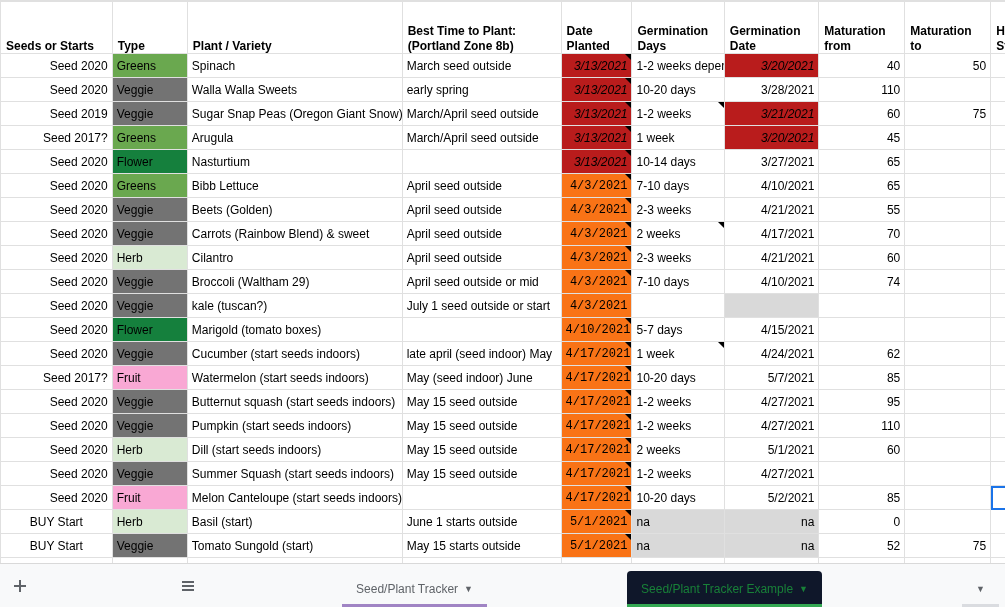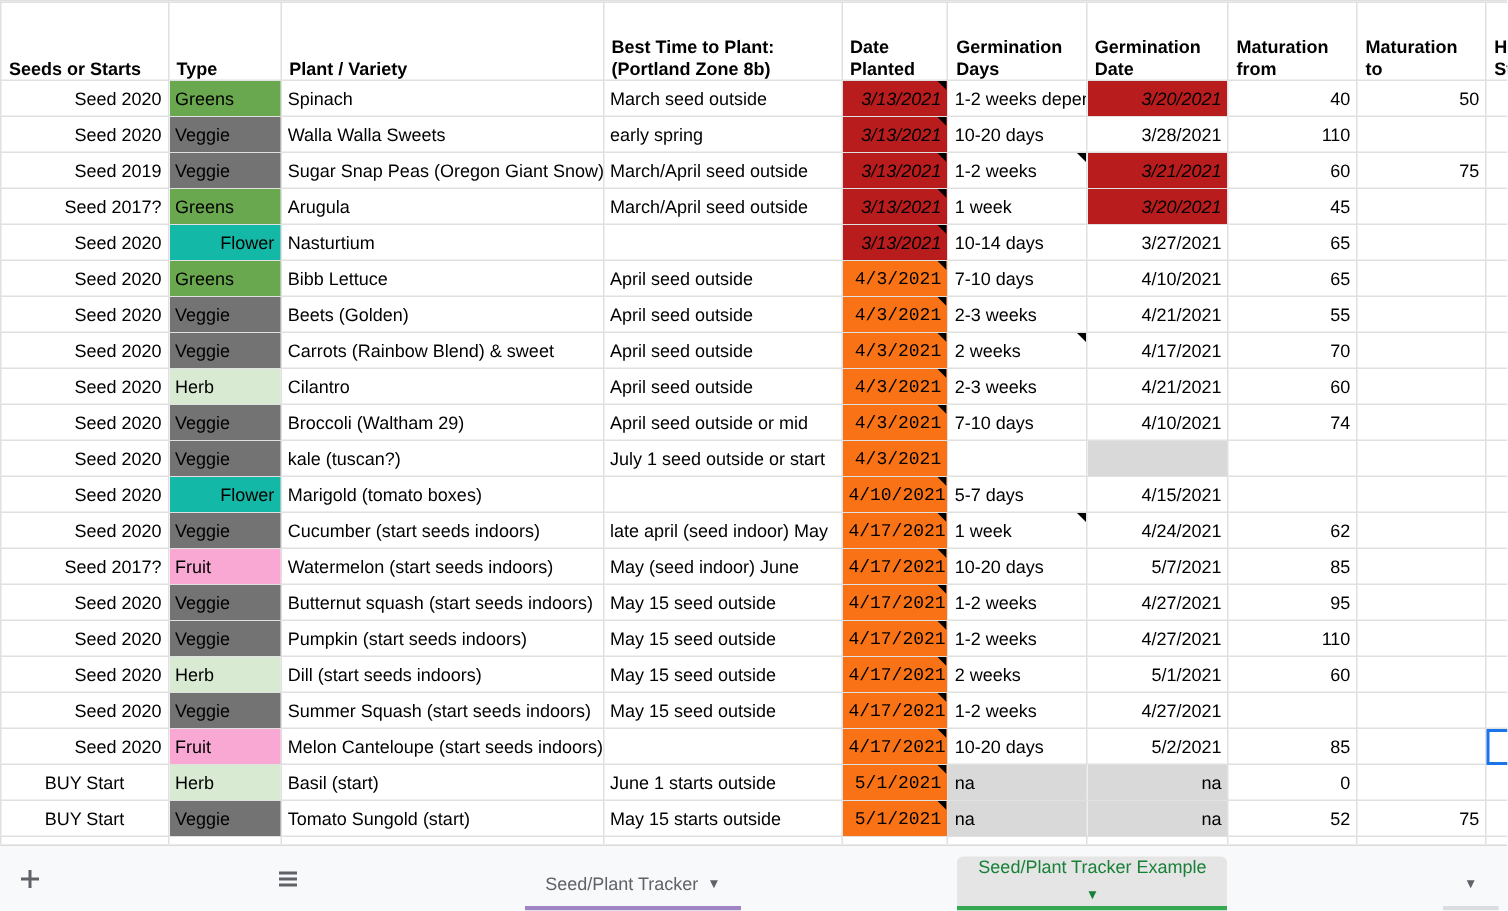--- a/index.html
+++ b/index.html
@@ -16,32 +16,32 @@
   col.c-germdays { width: 86px; }
   col.c-germdate { width: 88px; }
   col.c-matfrom { width: 80px; }
   col.c-matto { width: 80px; }
   col.c-harvest { width: 64px; }
   .r  { text-align: right; }
   .c  { text-align: center; }
   .greens { background: #6aa84f; }
   .veggie { background: #737373; }
   .herb   { background: #d9ead3; }
-  .flower { background: #14b8a6; text-align: right; }
+  .flower { background: #15803d; }
   .fruit  { background: #f9a8d4; }
   .mint   { background: #b91c1c; font-style: italic; }
   .blue   { background: #f97316; font-family: Liberation Mono, monospace; }
   .gray   { background: #d9d9d9; }
   .selcell { outline: 2px solid #1a73e8; outline-offset: -2px; }
   .note-tri::after { content: ""; position: absolute; top: 0; right: 0; width: 0; height: 0; border-top: 6px solid #000; border-left: 6px solid transparent; }
   
   .footer { height: 44px; display: flex; align-items: center; border-top: 1px solid #d9d9d9; background: #f8f9fa; padding: 0 6px; gap: 6px; justify-content: space-between; }
   .ficon { width: 28px; height: 28px; display: flex; align-items: center; justify-content: center; color: #5f6368; border-radius: 4px; cursor: pointer; }
   .tab { height: 36px; padding: 0 14px; display: flex; align-items: center; gap: 6px; border-radius: 4px 4px 0 0; color: #5f6368; cursor: pointer; position: relative; margin-top: 6px; }
-  .tab.active { color: #188038; background: #e5e5e5; flex-direction: column; }
+  .tab.active { color: #188038; background: #0f172a; }
   .tab .bar { position: absolute; left: 0; right: 0; bottom: 0; height: 3px; }
   .tab .dd { font-size: 9px; }
   .bar-purple { background: #a084c4; }
   .bar-green  { background: #34a853; }
   .bar-gray   { background: #dadce0; }
   
   svg { display: block; }
 </style>
 </head>
 <body>

